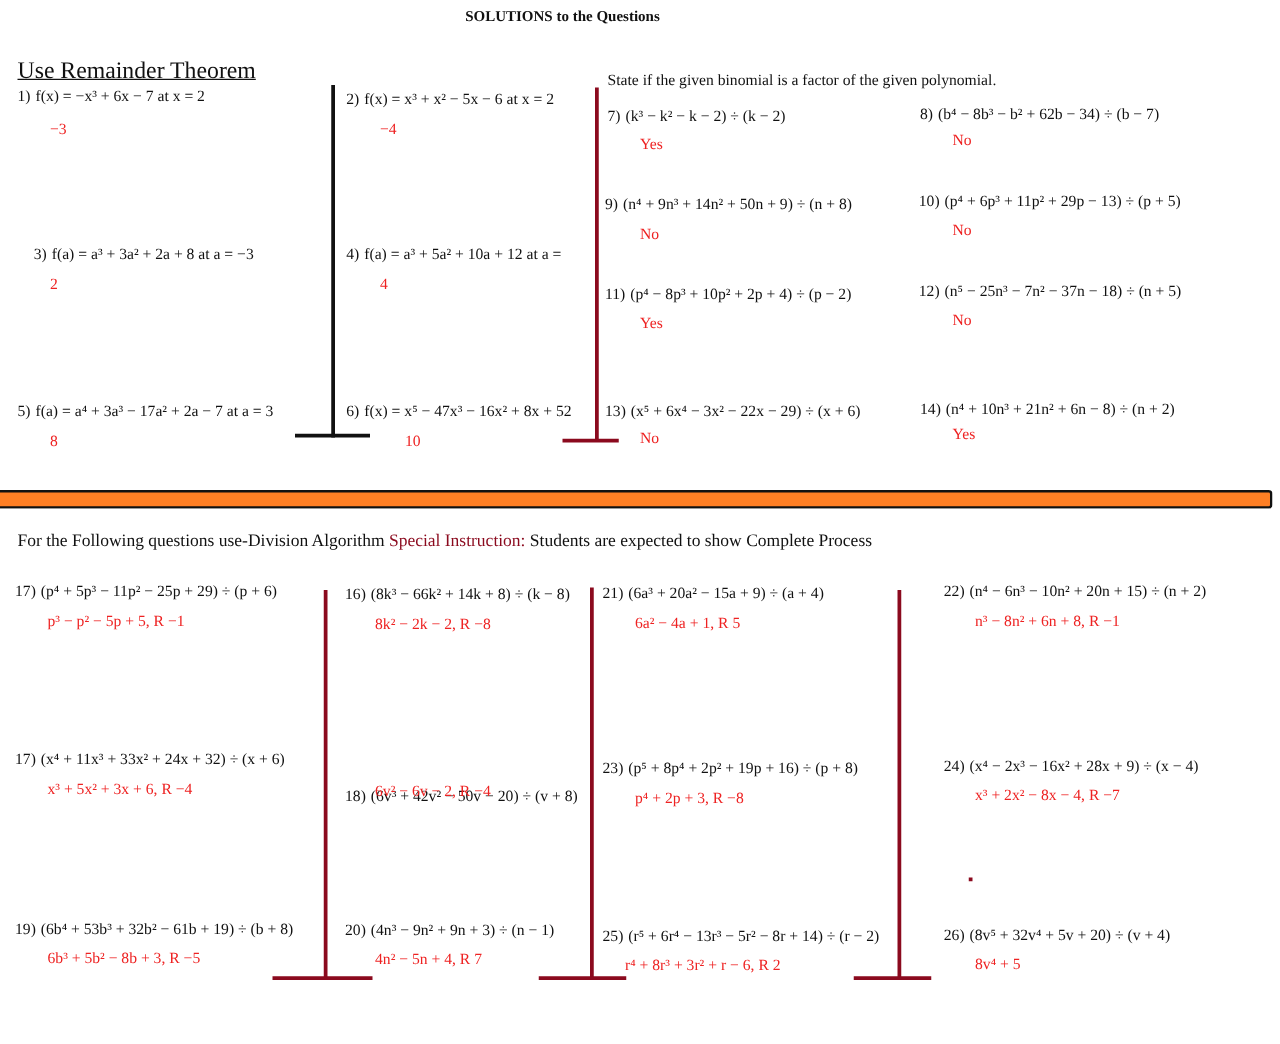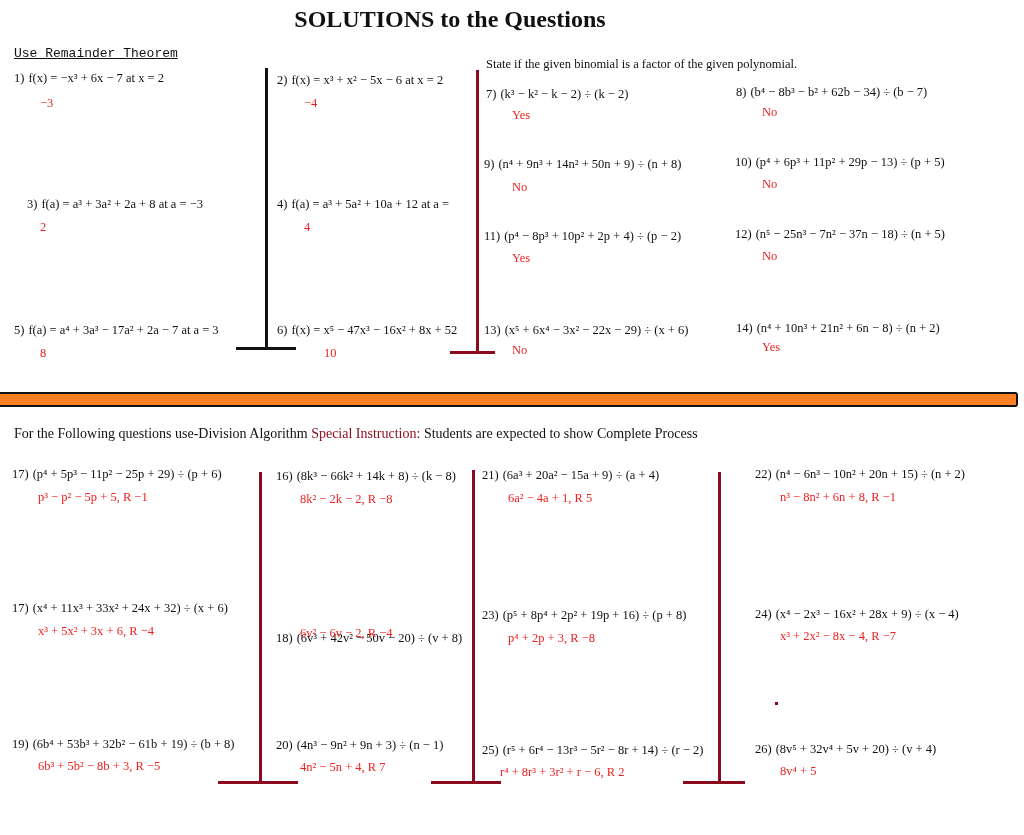--- a/index.html
+++ b/index.html
@@ -2,22 +2,22 @@
 <html><head>
 <meta charset="utf-8">
 <style>
   html, body { margin: 0; padding: 0; background: #ffffff; }
   body {
     width: 1024px; height: 835px; position: relative; overflow: hidden;
     font-family: "Liberation Serif", "DejaVu Serif", serif;
     color: #111;
   }
   .abs { position: absolute; white-space: nowrap; }
-  .title { font-weight: bold; font-size: 24px; left: 0; width: 900px; text-align: center; top: 6px; }
-  .hdr-under { font-size: 13px; text-decoration: underline; font-family: Liberation Mono, monospace; }
+  .title { font-weight: bold; font-size: 12px; left: 0; width: 900px; text-align: center; top: 6px; }
+  .hdr-under { font-size: 19px; text-decoration: underline; }
   .bold-sm { font-weight: normal; font-size: 12.5px; }
   .q { font-size: 12.5px; }
   .a { font-size: 12.5px; color: #ee2222; }
   .vline { position: absolute; width: 3px; }
   .hline { position: absolute; height: 3px; }
   .black { background: #111; }
   .maroon { background: #8b0a1e; }
   .bar {
     position: absolute; left: 0; top: 392px; width: 1016px; height: 11px;
     background: #ff7f24; border: 2px solid #111; border-left: none; border-radius: 0 3px 3px 0;

